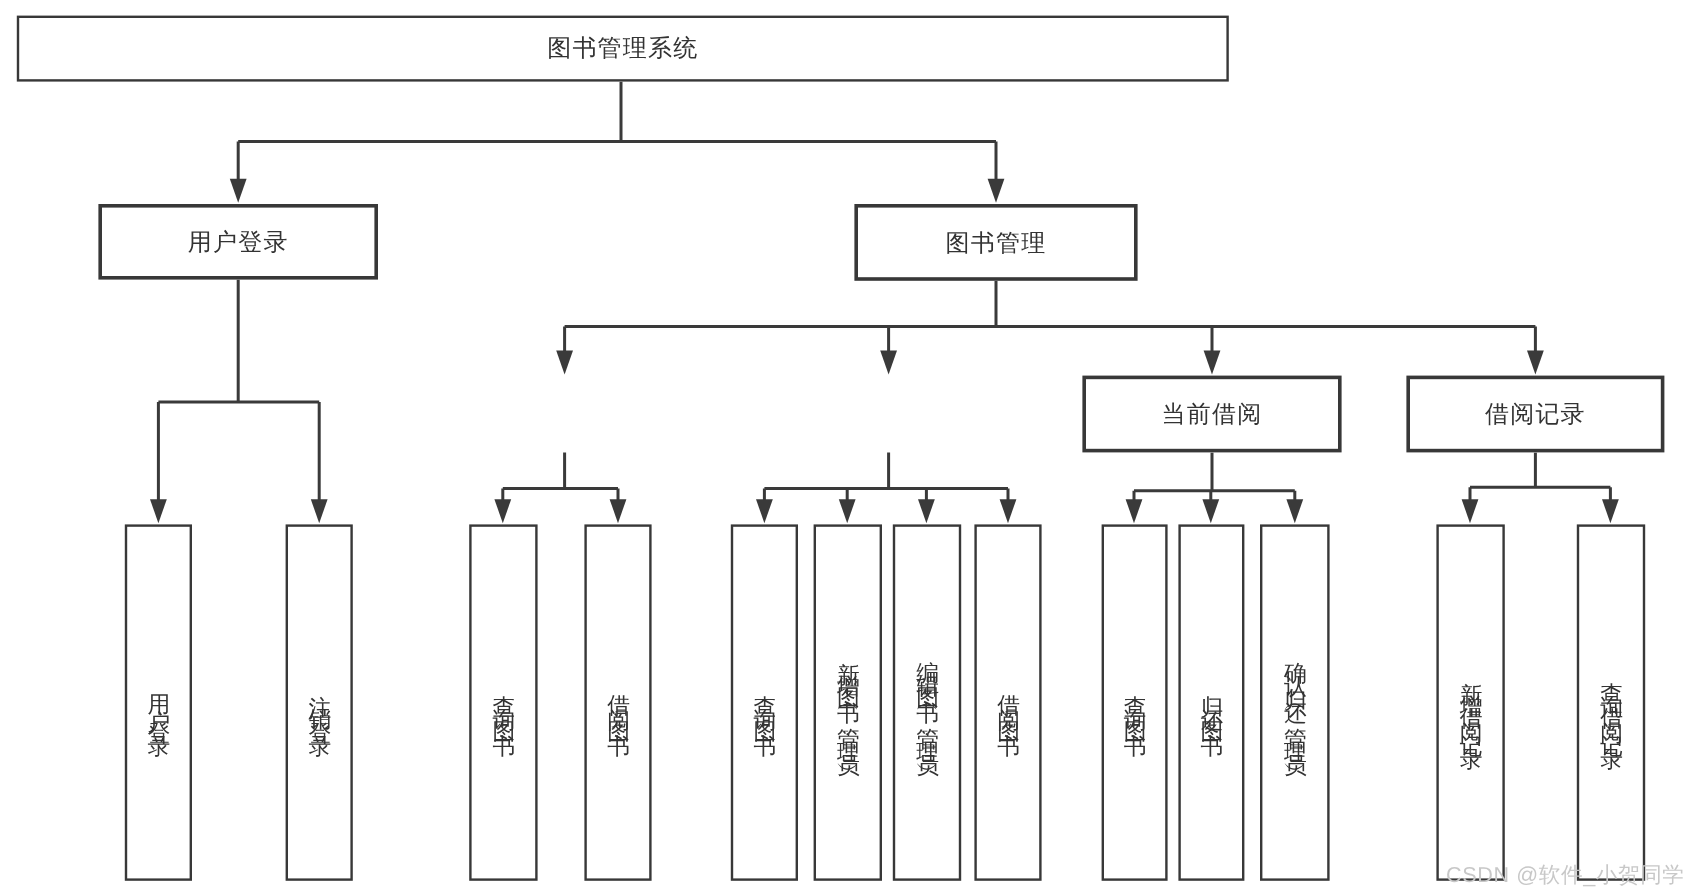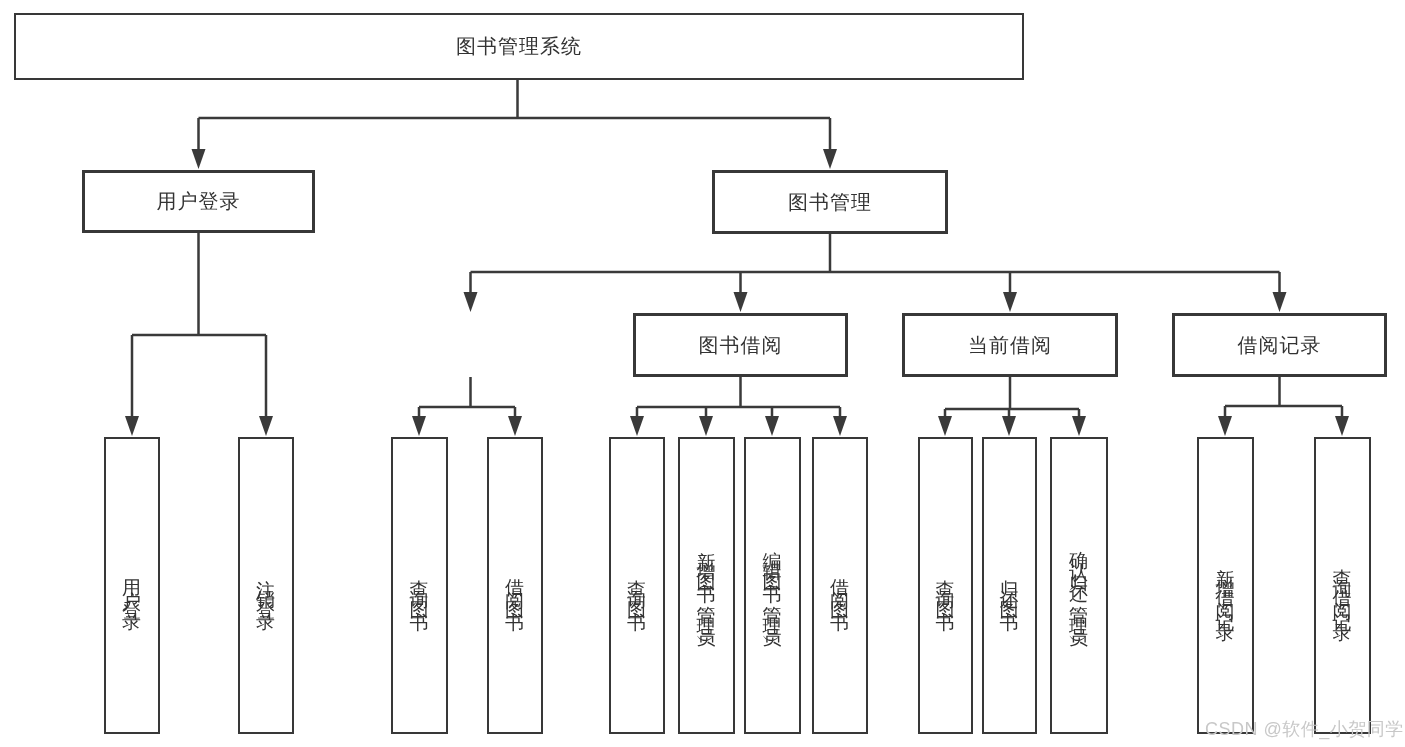--- a/index.html
+++ b/index.html
@@ -68,34 +68,31 @@
       <polygon points="1002,416 1016,416 1009,436"></polygon>
       <polygon points="1072,416 1086,416 1079,436"></polygon>
     </g>
     <g>
       <path d="M1279.5 377 V406 M1225 406 H1342 M1225 406 V419 M1342 406 V419"></path>
       <polygon points="1218,416 1232,416 1225,436"></polygon>
       <polygon points="1335,416 1349,416 1342,436"></polygon>
     </g>
   </svg>
 
-  <div class="node hnode lv1" style="left:14px; top:13px; width:1010px; height:67px;">
+  <div class="node hnode lv1" style="left:14px; top:13px; width:1010px; height:55px;">
     <span>图书管理系统</span>
   </div>
 
   <div class="node hnode lv2" style="left:82px; top:170px; width:233px; height:63px;">
     <span>用户登录</span>
   </div>
   <div class="node hnode lv2" style="left:712px; top:170px; width:236px; height:64px;">
     <span>图书管理</span>
   </div>
 
-  <div class="node hnode lv3" style="left:633px; top:313px; width:215px; height:64px;">
-    <span>图书借阅</span>
-  </div>
   <div class="node hnode lv3" style="left:1172px; top:313px; width:215px; height:64px;">
     <span>借阅记录</span>
   </div>
   <div class="node hnode lv3" style="left:902px; top:313px; width:216px; height:64px;">
     <span>当前借阅</span>
   </div>
 
   <div class="node leaf" style="left:104px; top:437px; width:56px; height:297px;">
     <span>用户登录</span>
   </div>

